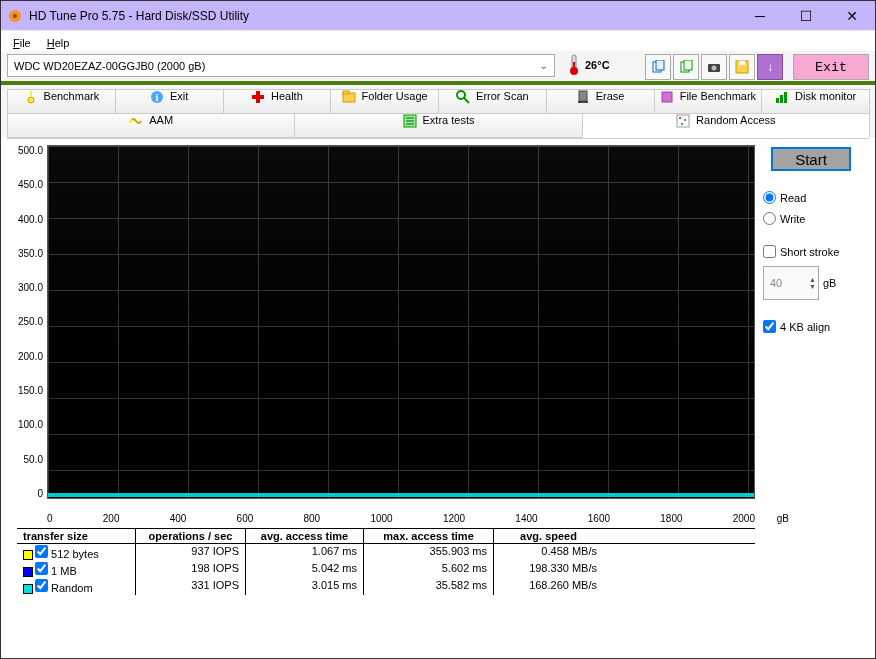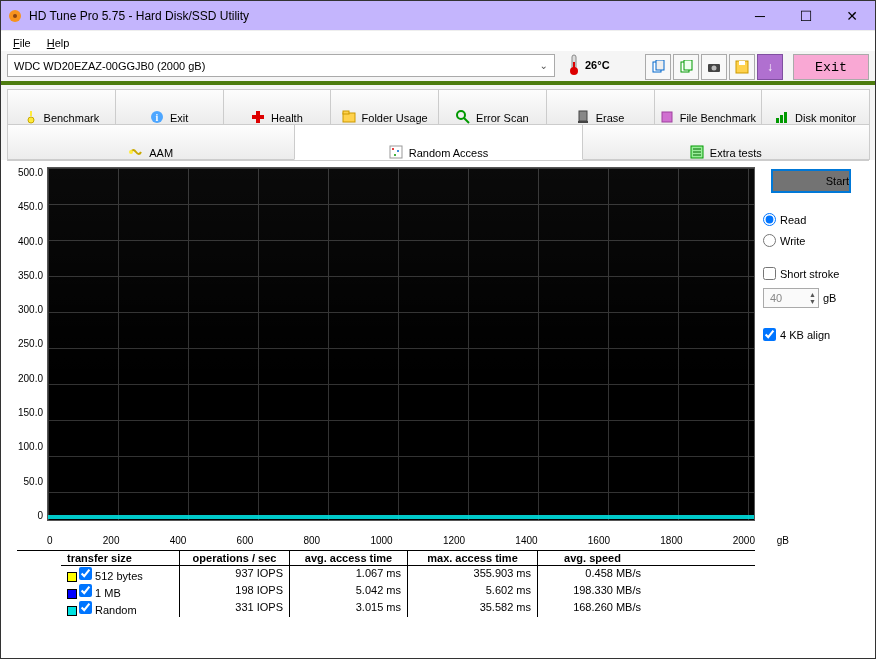--- a/index.html
+++ b/index.html
@@ -16,51 +16,51 @@
 .drive-select .chev { font-size: 10px; color: #555; }
 .temp { display: flex; align-items: center; gap: 4px; margin-left: 8px; }
 .therm { display:inline-block; width:14px; height:22px; position:relative; }
 .therm svg { display:block; }
 .tool-icons { display: flex; gap: 2px; margin-left: auto; }
 .tool-icons .tbtn { width: 26px; height: 26px; border: 1px solid #aaa; background: #f8f8f8; display: flex; align-items: center; justify-content: center; font-size: 12px; }
 .tbtn.purple { background: #b070d0; color: #fff; border-color: #8050a0; font-weight: bold; }
 .exit-btn { width: 76px; height: 26px; border: 1px solid #aaa; background: #f9a8d4; margin-left: 6px; font-family: Liberation Mono, monospace; }
 .tabs-container { padding: 4px 6px 0 6px; background: #f5f5f5; }
 .tabrow { display: flex; }
-.tab { flex: 1; height: 36px; border: 1px solid #ccc; background: linear-gradient(#fdfdfd,#ececec); display: flex; align-items: flex-end; justify-content: center; gap: 6px; font-size: 11px; margin-right: -1px; cursor: default; }
+.tab { flex: 1; height: 25px; border: 1px solid #ccc; background: linear-gradient(#fdfdfd,#ececec); display: flex; align-items: flex-start; justify-content: center; gap: 6px; font-size: 11px; margin-right: -1px; cursor: default; }
 .tab.active { background: #fff; border-bottom: 1px solid #fff; z-index: 2; position: relative; }
 .tabrow2 { margin-top: -1px; }
 .tab .ticon2 { width: 14px; height: 14px; display: inline-block; }
 .content { flex: 1; display: flex; padding: 6px 10px 4px 10px; gap: 8px; background: #fff; border-top: 1px solid #ccc; margin: 0 6px; }
 .left-pane { flex: 1; display: flex; flex-direction: column; }
 .chart-wrap { display: flex; height: 368px; }
 .yaxis { width: 30px; display: flex; flex-direction: column; justify-content: space-between; align-items: flex-end; padding: 0 4px 14px 0; font-size: 10px; position: relative; }
 .yaxis .unit { position: absolute; top: 0; right: -14px; font-size: 10px; background: transparent; }
 .chart { flex: 1; position: relative; background: #000; background-image:
   linear-gradient(to bottom, rgba(255,255,255,0.04) 0, rgba(255,255,255,0) 60%),
   linear-gradient(#333 1px, transparent 1px),
   linear-gradient(90deg, #333 1px, transparent 1px);
   background-size: 100% 100%, 100% 36px, 70px 100%;
   height: 354px; margin-bottom: 14px; border: 1px solid #555;
 }
 .chart .dataline { position: absolute; bottom: 1px; left: 0; right: 0; height: 4px; background: linear-gradient(90deg,#00e0e0 0%,#00e0e0 100%); opacity:.9 }
 .xaxis { display: flex; justify-content: space-between; font-size: 10px; padding: 0 0 2px 30px; position: relative; }
 .xaxis .xunit { position: absolute; right: -34px; }
 .table { border-top: 1px solid #000; margin-top: 2px; }
-.table .hdr, .table .row { display: grid; grid-template-columns: 118px 110px 118px 130px 110px; margin-left: 44px; }
+.table .hdr, .table .row { display: grid; grid-template-columns: 118px 110px 118px 130px 110px; }
 .table .hdr { border-bottom: 1px solid #000; font-weight: bold; }
 .table .cell { padding: 1px 6px; text-align: right; border-left: 1px solid #000; white-space: nowrap; }
 .table .hdr .cell { text-align: center; font-weight: bold; }
 .table .cell:first-child { text-align: left; border-left: none; }
 .swatch { display: inline-block; width: 10px; height: 10px; border: 1px solid #000; margin-right: 2px; vertical-align: middle; }
 .right-pane { width: 96px; display: flex; flex-direction: column; gap: 8px; padding-top: 2px; }
-.start-btn { width: 80px; height: 24px; border: 2px solid #0078d7; background: #737373; align-self: center; font-size: 11px; text-align: right; }
+.start-btn { width: 80px; height: 24px; border: 2px solid #0078d7; background: #a3a3a3; align-self: center; font-size: 15px; }
 .radio-row, .chk-row { display: flex; align-items: center; gap: 4px; font-size: 11px; }
 .radio-row input, .chk-row input { margin: 0; }
-.stroke-input { width: 56px; height: 20px; border: 1px solid #aaa; display: inline-flex; align-items: center; justify-content: space-between; padding: 0 2px 0 6px; color: #888; background: #fafafa; }
+.stroke-input { width: 56px; height: 34px; border: 1px solid #aaa; display: inline-flex; align-items: center; justify-content: space-between; padding: 0 2px 0 6px; color: #888; background: #fafafa; }
 .spin { display: flex; flex-direction: column; font-size: 7px; line-height: 7px; color: #555; }
 .gb-label { margin-left: 4px; }
 .section-gap { height: 4px; }
 </style>
 </head>
 <body>
 
 <div class="titlebar">
   <span class="ticon">
     <svg viewBox="0 0 16 16">
@@ -184,37 +184,37 @@
       </div>
     </div>
   <div class="tabrow tabrow2" id="tabrow2">
       <div class="tab">
         <span class="ticon2"><svg width="14" height="14">
             <path d="M2 7 Q4 3 7 7 Q10 11 12 7" stroke="#c9a800" fill="none" stroke-width="2"></path>
             <circle cx="2" cy="7" r="2" fill="#ffeb3b"></circle>
           </svg></span>
         <span>AAM</span>
       </div>
+      <div class="tab">
+        <span class="ticon2"><svg width="14" height="14">
+            <rect x="1" y="1" width="12" height="12" fill="#9e9" stroke="#090"></rect>
+            <line x1="3" y1="4" x2="11" y2="4" stroke="#060"></line>
+            <line x1="3" y1="7" x2="11" y2="7" stroke="#060"></line>
+            <line x1="3" y1="10" x2="11" y2="10" stroke="#060"></line>
+          </svg></span>
+        <span>Extra tests</span>
+      </div>
       <div class="tab active">
         <span class="ticon2"><svg width="14" height="14">
             <rect x="1" y="1" width="12" height="12" fill="#fff" stroke="#999"></rect>
             <circle cx="4" cy="4" r="1" fill="#d00"></circle>
             <circle cx="9" cy="6" r="1" fill="#06c"></circle>
             <circle cx="6" cy="10" r="1" fill="#090"></circle>
           </svg></span>
         <span>Random Access</span>
-      </div>
-      <div class="tab">
-        <span class="ticon2"><svg width="14" height="14">
-            <rect x="1" y="1" width="12" height="12" fill="#9e9" stroke="#090"></rect>
-            <line x1="3" y1="4" x2="11" y2="4" stroke="#060"></line>
-            <line x1="3" y1="7" x2="11" y2="7" stroke="#060"></line>
-            <line x1="3" y1="10" x2="11" y2="10" stroke="#060"></line>
-          </svg></span>
-        <span>Extra tests</span>
       </div>
     </div>
 </div>
 
 <div class="content">
   <div class="left-pane">
     <div class="chart-wrap">
       <div class="yaxis" id="yaxis">
         <span class="unit">ms</span>
       <span>500.0</span>

